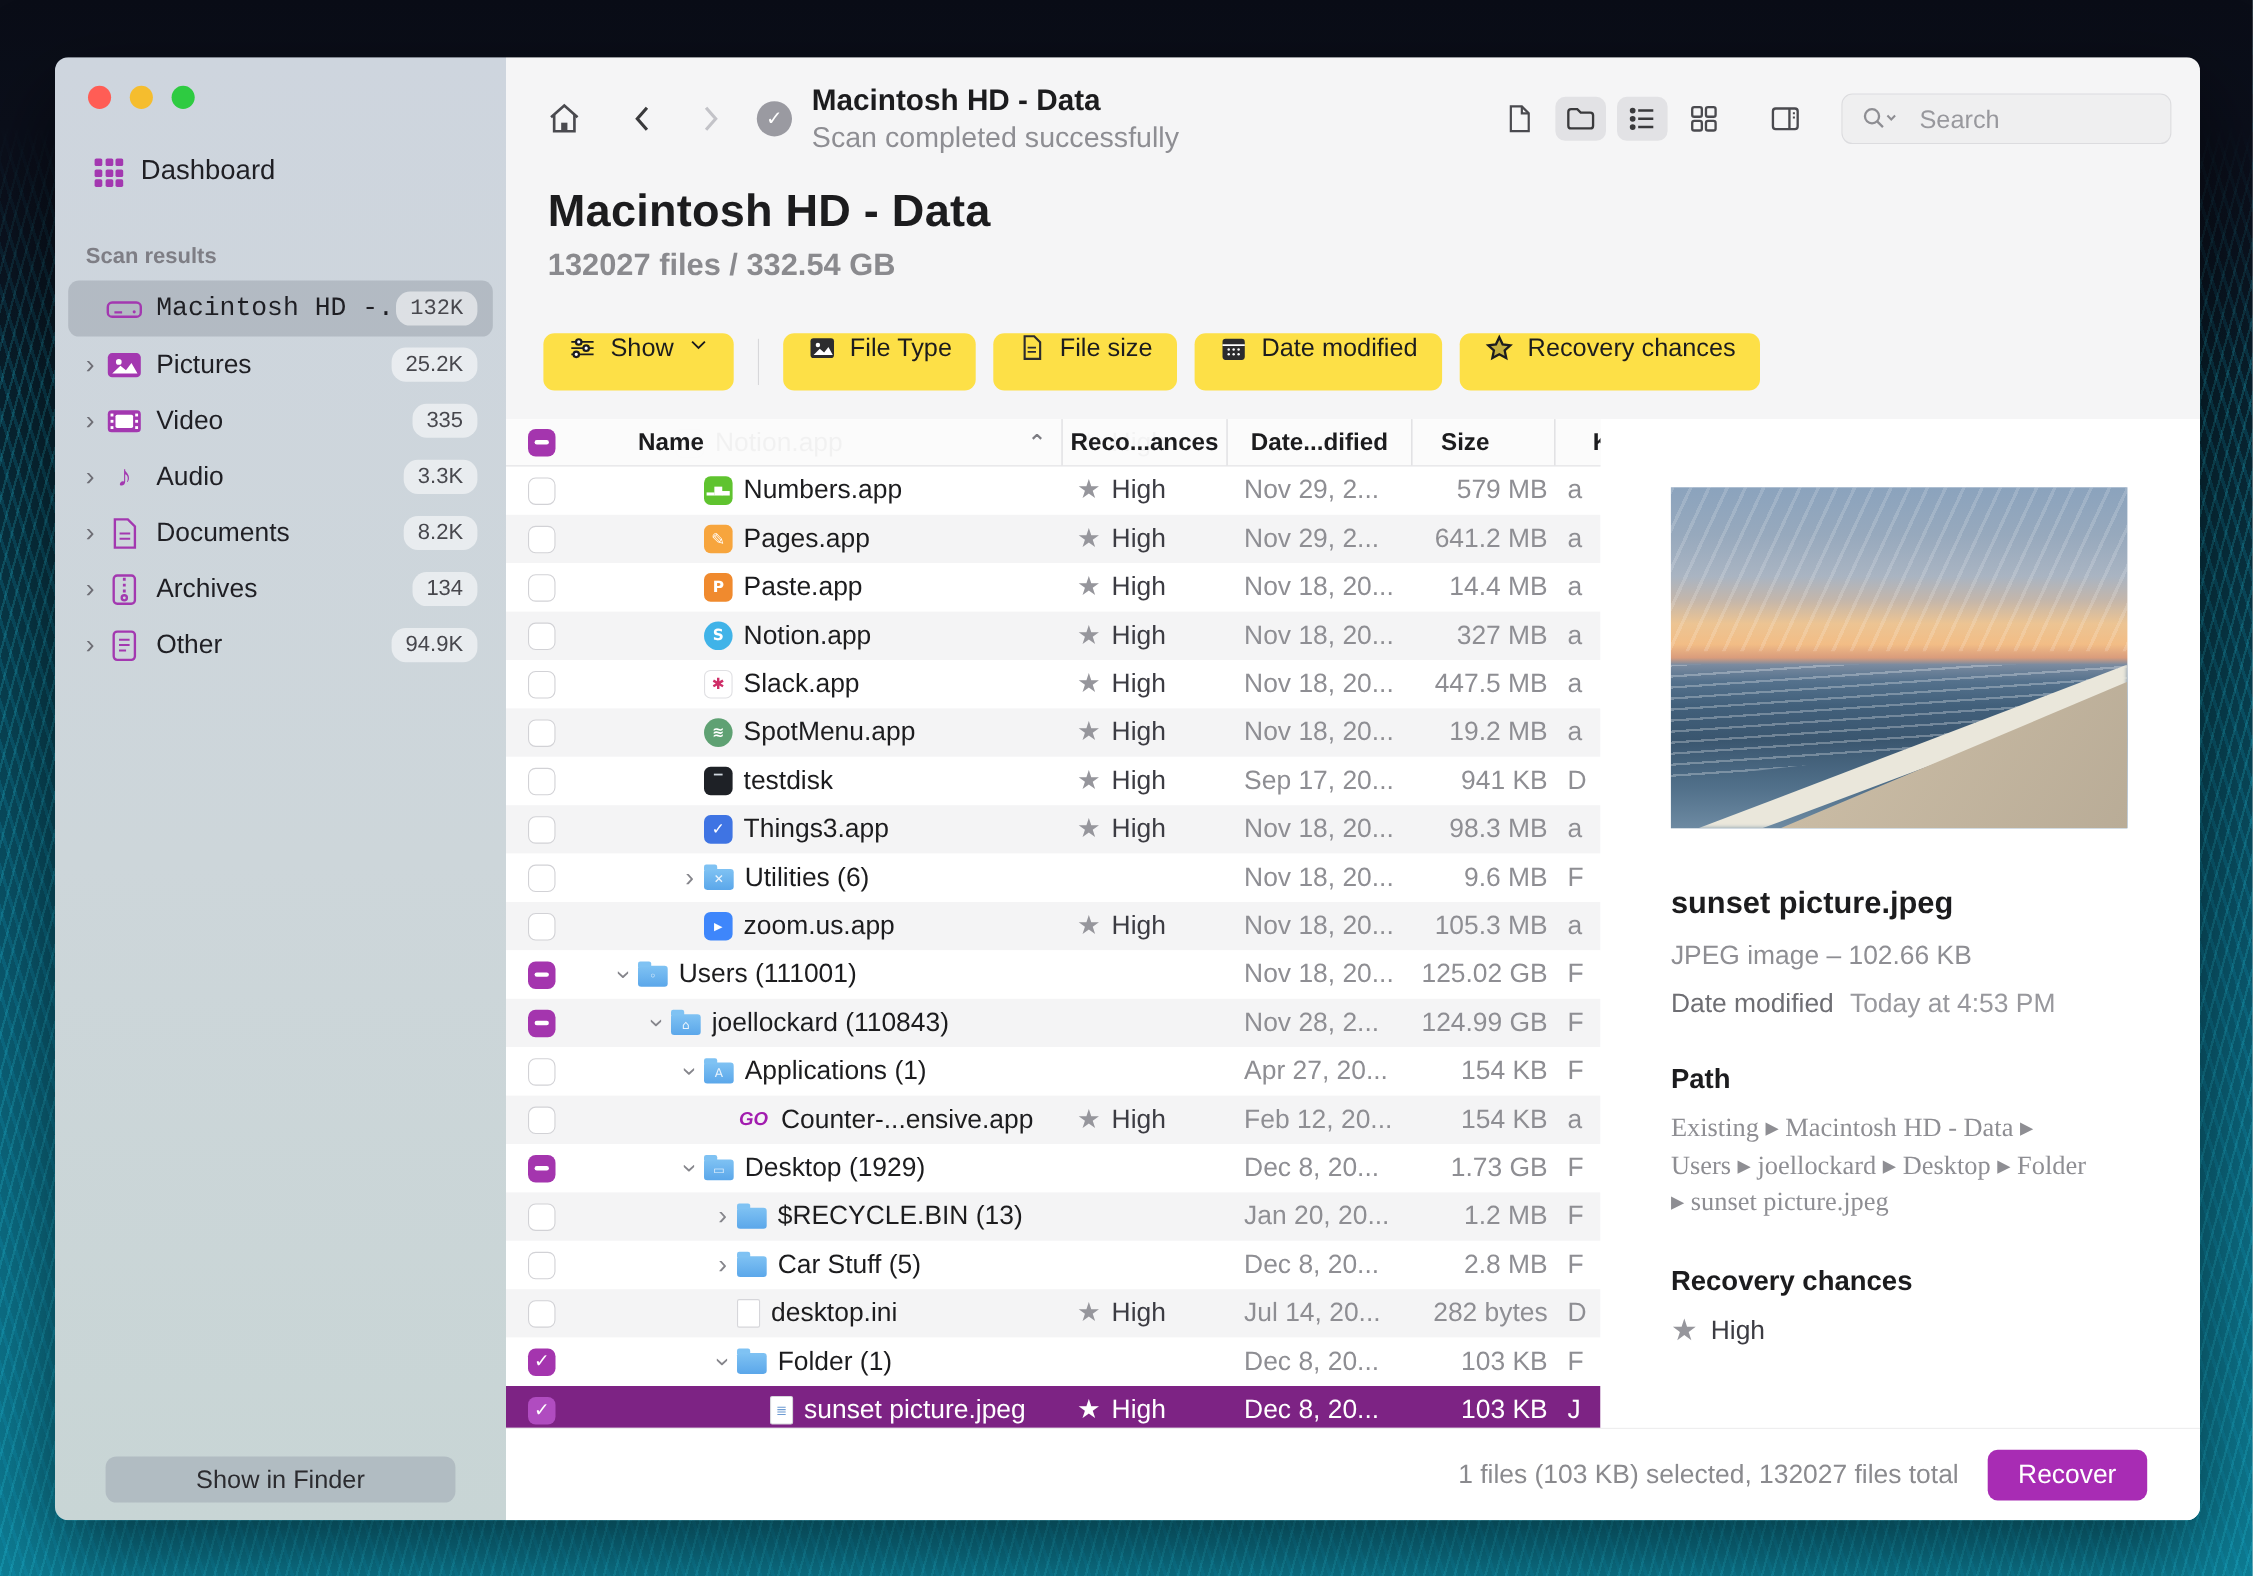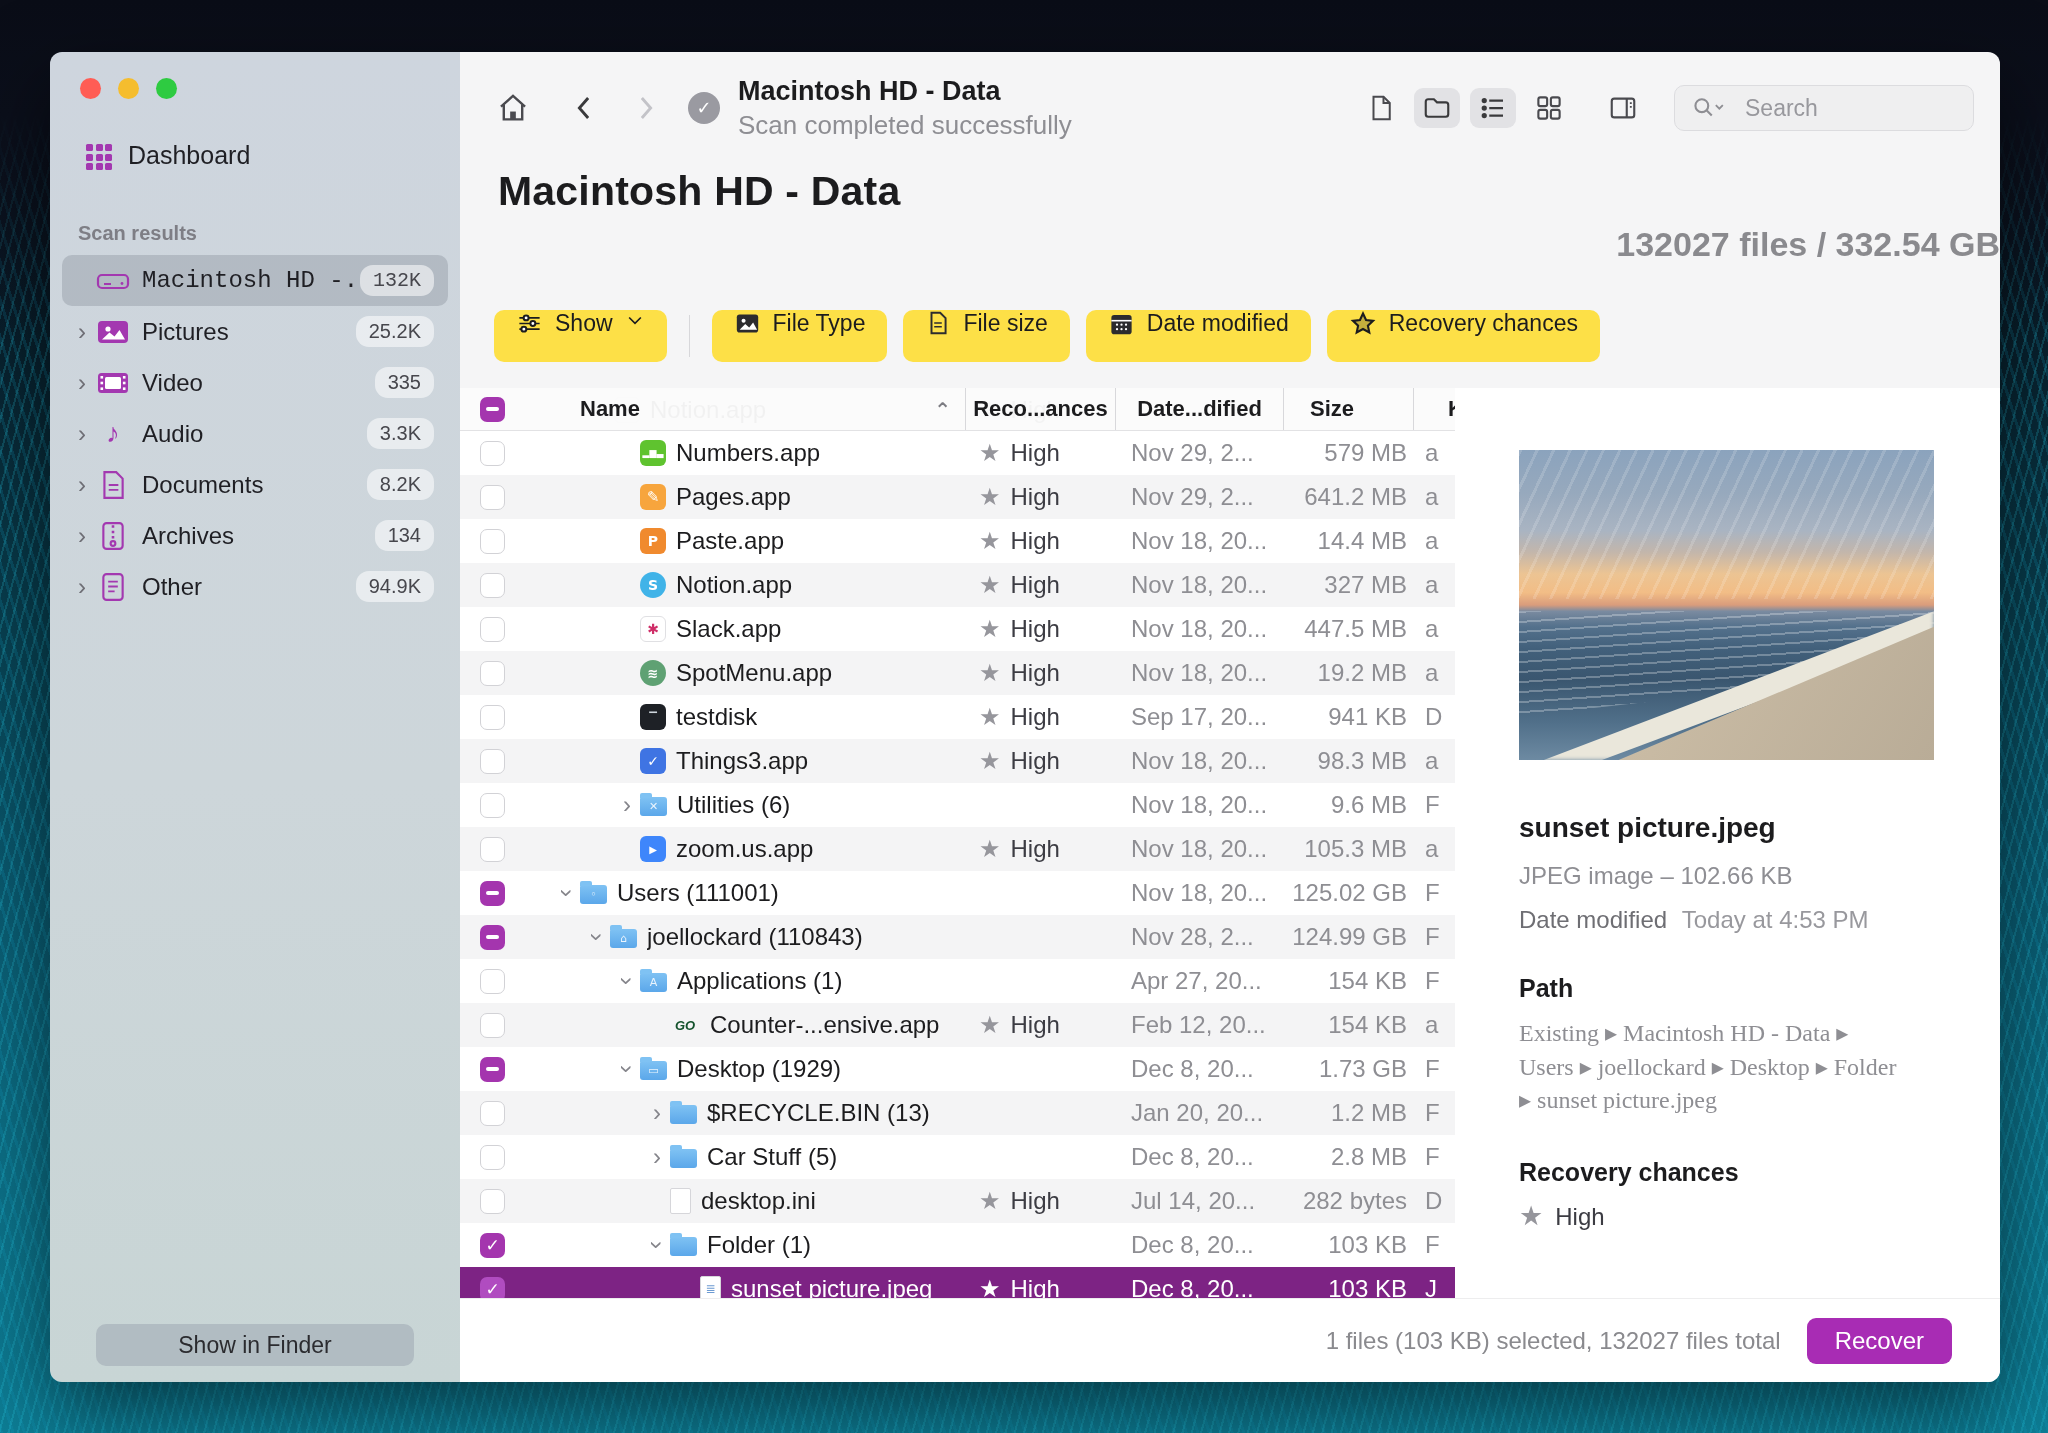--- a/index.html
+++ b/index.html
@@ -62,21 +62,21 @@
   .tb-sub { font-size:26px; color:#8e8e93; margin-top:3px; }
   .tb-right { margin-left:auto; display:flex; align-items:center; gap:10px; }
   .search-wrap { position:relative; margin-left:28px; }
   .search-input { width:300px; height:46px; border-radius:10px; border:1px solid #dcdcdf;
     background:#efeff0; padding:0 16px 0 70px; font-family:inherit; font-size:23px; color:#3a3a3c; }
   .search-input::placeholder { color:#98989d; }
   .search-glyph { position:absolute; left:16px; top:9px; }
 
   .page-head { padding:10px 0 0 38px; }
   .page-title { font-size:41px; font-weight:bold; color:#1c1c1e; letter-spacing:0.2px; }
-  .page-sub { font-size:34px; font-weight:bold; color:#8a8a8e; margin-top:10px;text-align:right; }
+  .page-sub { font-size:28px; font-weight:bold; color:#8a8a8e; margin-top:10px; }
 
   .filters { display:flex; align-items:center; gap:16px; margin:46px 0 0 34px; }
   .fbtn { height:52px; padding:0 22px; border:0; border-radius:10px; background:#fde047;
     display:flex; align-items:flex-start; gap:12px; font-family:inherit; font-size:23px; color:#1c1c1e; }
   .fdivider { width:1px; height:42px; background:#d7d7da; margin:0 6px; }
 
   
   .content { flex:1; display:flex; margin-top:26px; min-height:0; background:#fff; }
   .table-wrap { flex:1; min-width:0; background:#fff; }
   .grid-cols { display:grid; grid-template-columns:64px 1fr 150px 168px 130px 42px; align-items:center; }
@@ -124,22 +124,22 @@
   .fi-chip.bordered { border:1px solid #e0e0e3; }
   .fi-folder { width:27px; height:19px; flex:0 0 27px; position:relative; margin-top:3px;
     background:linear-gradient(#7fc2f3,#5ba7ea); border-radius:2px 3px 3px 3px;
     display:inline-flex; align-items:center; justify-content:center;
     color:#eaf4fd; font-size:11px; font-family:"DejaVu Sans",sans-serif; }
   .fi-folder::before { content:""; position:absolute; top:-4px; left:0; width:12px; height:5px;
     background:#7fc2f3; border-radius:2px 2px 0 0; }
   .fi-page { width:21px; height:26px; flex:0 0 21px; background:#fff; border:1px solid #d6d6da;
     border-radius:2px; display:inline-flex; align-items:center; justify-content:center;
     font-size:12px; font-family:"DejaVu Sans",sans-serif; }
-  .fi-go { width:30px; flex:0 0 30px; text-align:center; color:#14532d; font-weight:bold;
-    font-size:13px; font-style:italic; }
+  .fi-go { width:30px; flex:0 0 30px; text-align:center; color:#a21caf; font-weight:bold;
+    font-size:17px; font-style:italic; }
 
   
   .preview { width:545px; flex:0 0 545px; background:#fff; padding:62px 46px 0 64px; }
   .photo { width:415px; height:310px; position:relative; overflow:hidden; background:
     linear-gradient(180deg,#8ba3bd 0%,#97a9bd 14%,#a9b4c2 26%,#c3b6ab 33%,#ecc493 40%,#f2bd86 46%,#d99c7c 50%,#7b8ba0 52%,#54718c 57%,#42607b 64%,#3a566f 74%,#51708a 88%,#6d8aa2 100%); }
   .photo .clouds { position:absolute; left:0; right:0; top:0; height:48%; opacity:0.35;
     background:repeating-linear-gradient(115deg,rgba(255,255,255,0.45) 0 3px,transparent 3px 15px); }
   .photo .waves { position:absolute; left:0; right:0; top:52%; height:34%; opacity:0.5;
     background:repeating-linear-gradient(176deg,rgba(255,255,255,0.55) 0 2px,transparent 2px 10px);
     clip-path:polygon(0 0,100% 0,100% 55%,0 100%); }

